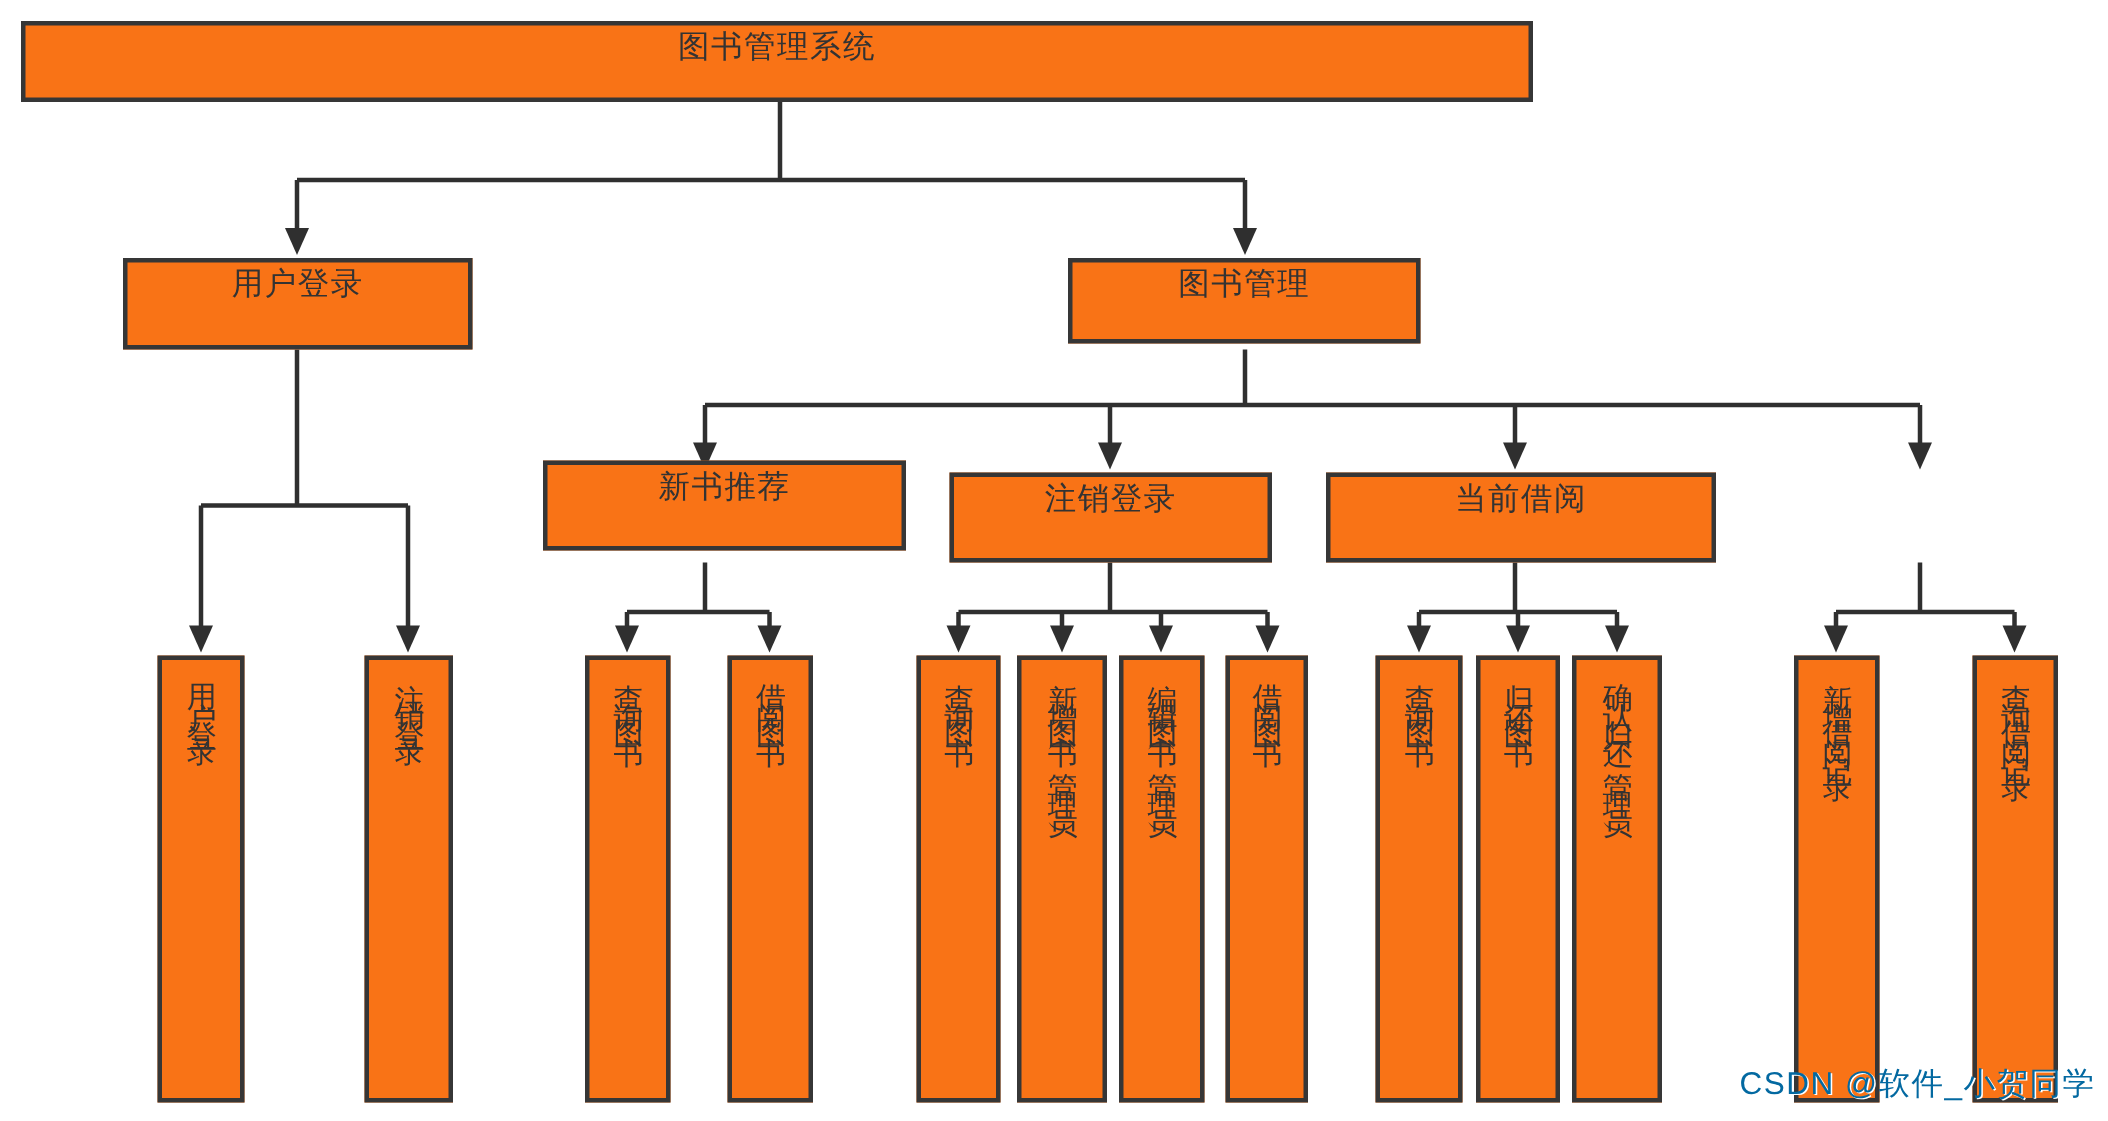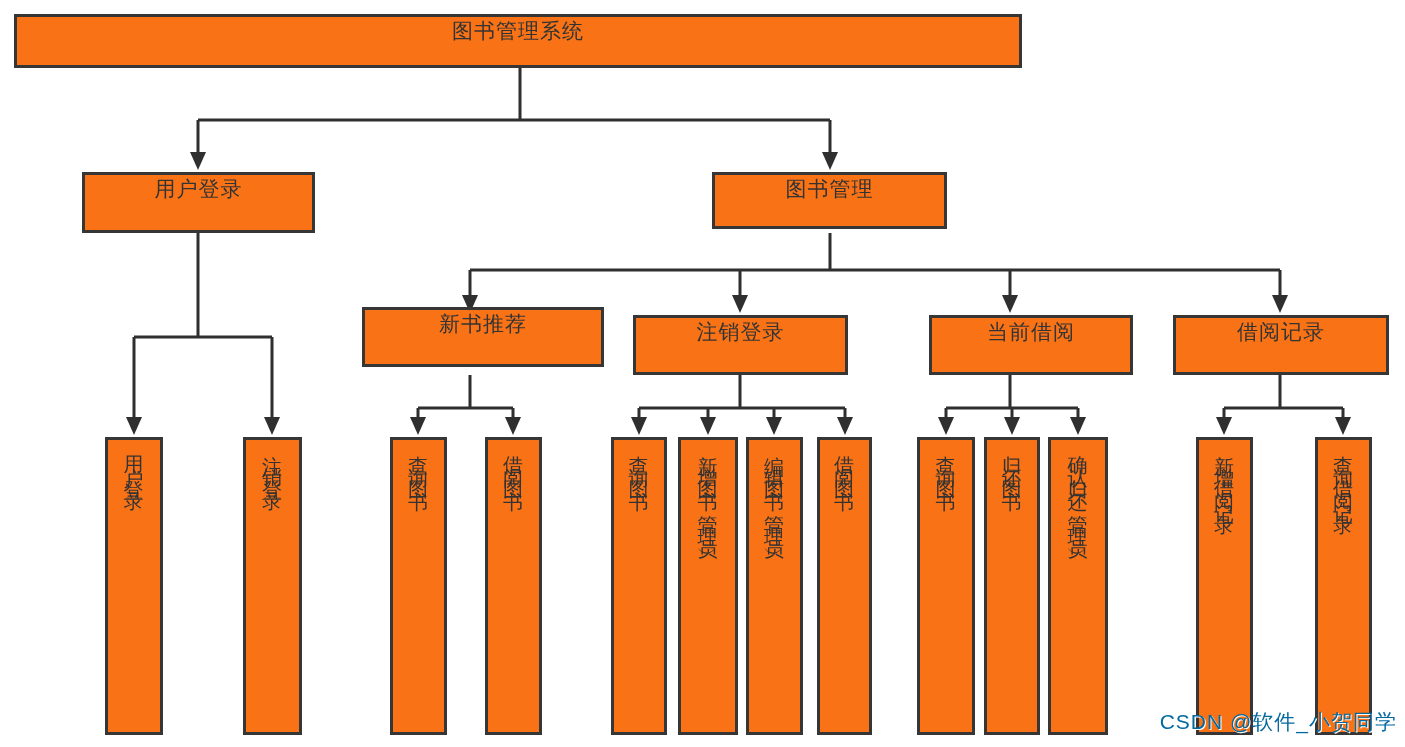--- a/index.html
+++ b/index.html
@@ -76,25 +76,22 @@
   <div class="box h" style="left:712px;top:172px;width:235px;height:57px">
     <span>图书管理</span>
   </div>
 
   <div class="box h" style="left:362px;top:307px;width:242px;height:60px">
     <span>新书推荐</span>
   </div>
   <div class="box h" style="left:633px;top:315px;width:215px;height:60px">
     <span>注销登录</span>
   </div>
-  <div class="box h" style="left:929px;top:315px;width:204px;height:60px">
+  <div class="box h" style="left:884px;top:315px;width:260px;height:60px">
     <span>当前借阅</span>
-  </div>
-  <div class="box h" style="left:1173px;top:315px;width:216px;height:60px">
-    <span>借阅记录</span>
   </div>
 
   <div class="box v" style="left:105px;top:437px;width:58px;height:298px">
     <span>用户登录</span>
   </div>
   <div class="box v" style="left:243px;top:437px;width:59px;height:298px">
     <span>注销登录</span>
   </div>
 
   <div class="box v" style="left:390px;top:437px;width:57px;height:298px">

